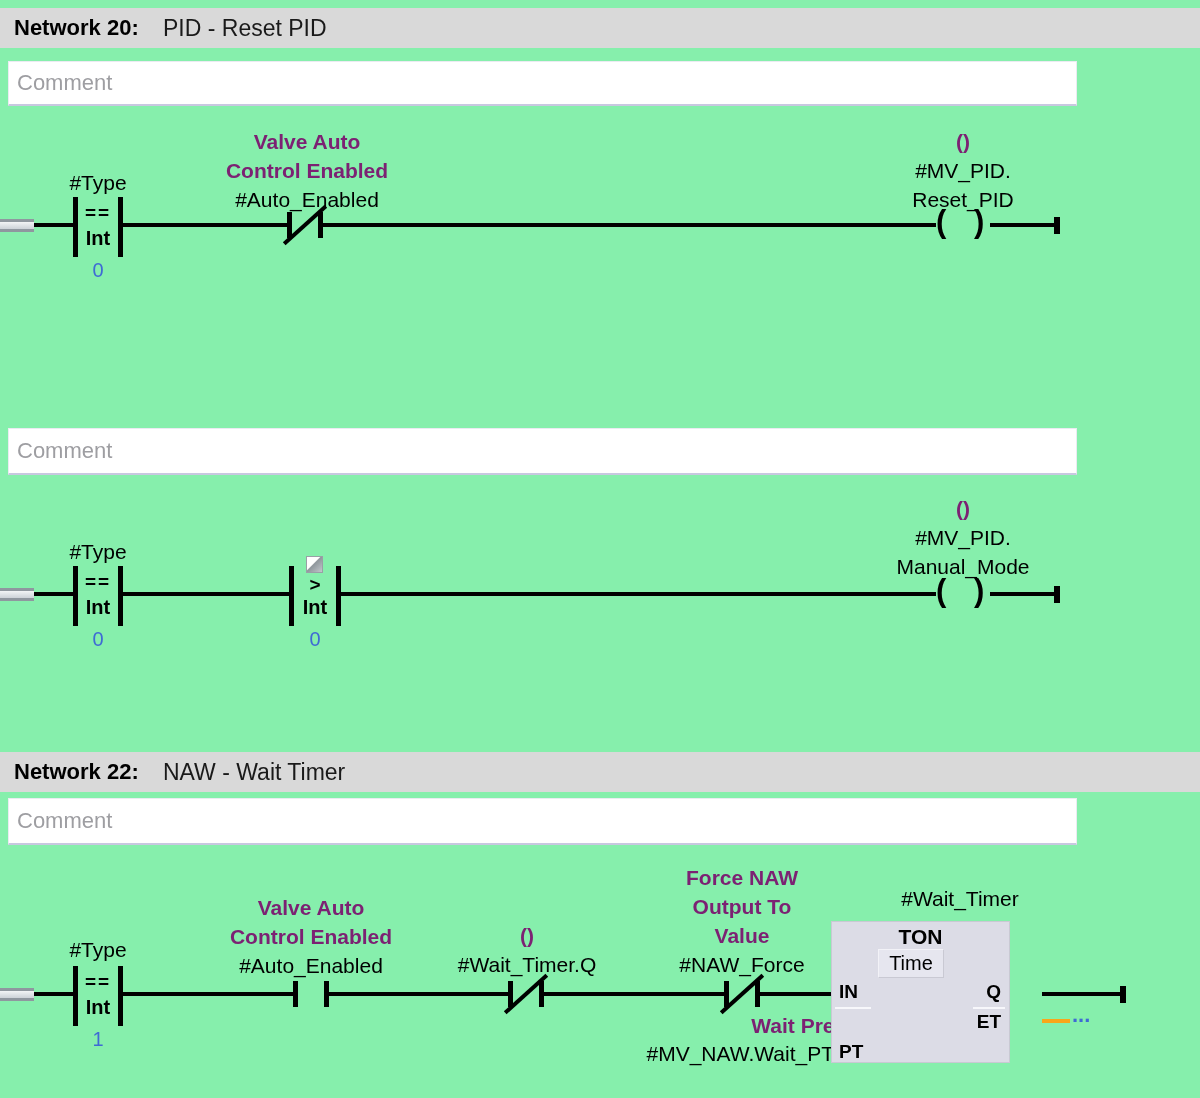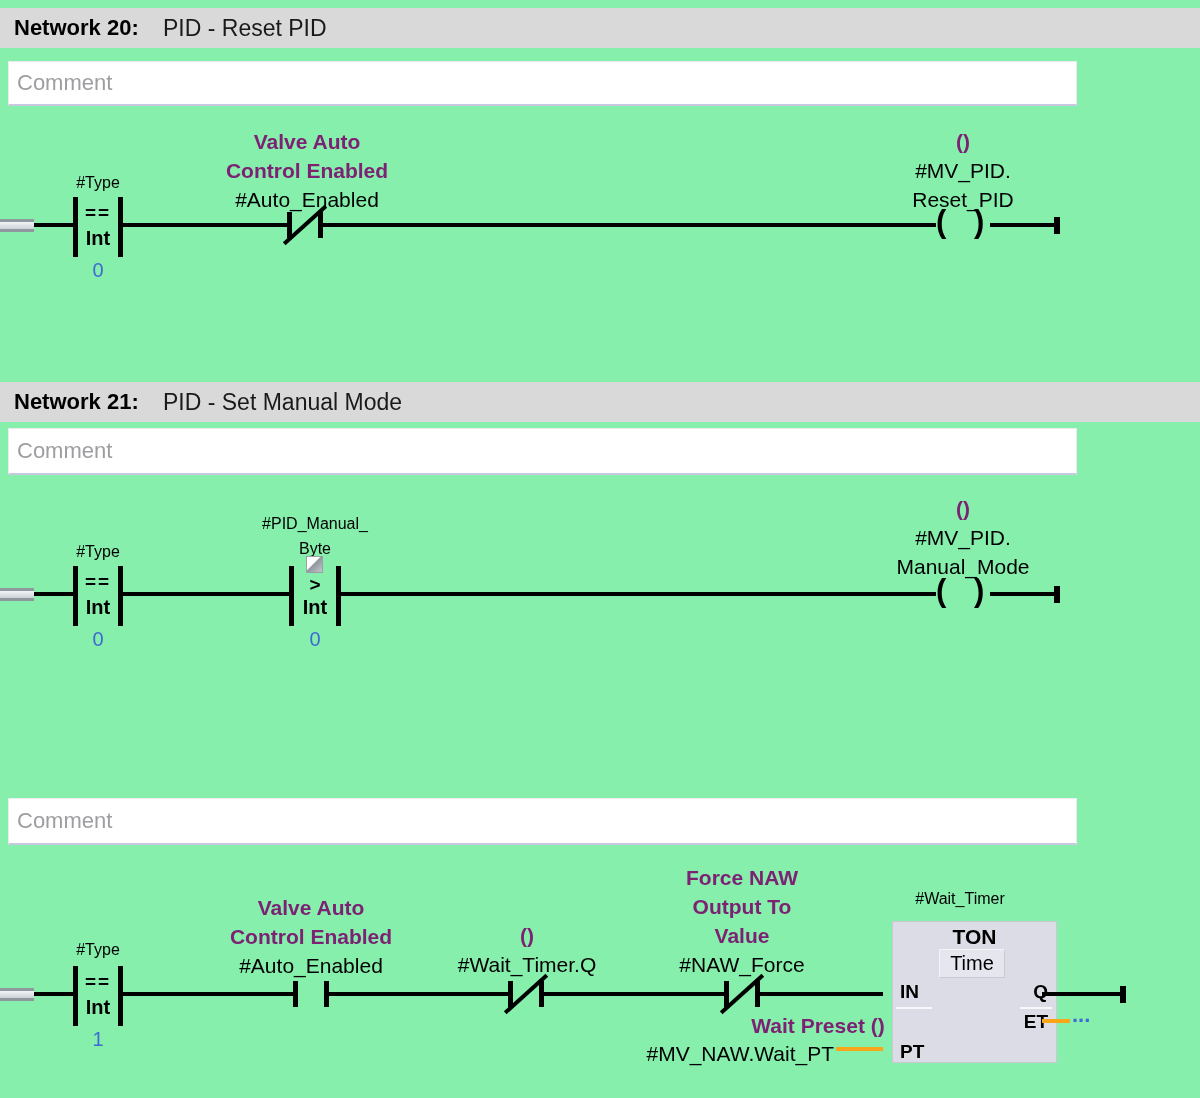--- a/index.html
+++ b/index.html
@@ -39,21 +39,21 @@
             border:1px solid #9aa0a6;background:linear-gradient(135deg,#ffffff 0%,#ffffff 42%,#8f969c 47%,#c2c7cc 100%);}
   
   .coil{position:absolute;width:70px;height:34px;}
   .coil .paren{position:absolute;top:0;font-size:31px;font-weight:bold;line-height:30px;color:#000;}
   .coil .pl2{left:6px}.coil .pr2{left:44px}
   
   .lbl{position:absolute;transform:translateX(-50%);text-align:center;white-space:nowrap;}
   .lbl-r{position:absolute;text-align:right;white-space:nowrap;}
   .pc{color:#7c2173;font-weight:bold;font-size:21px;line-height:29px;}
   .op{color:#000;font-size:21px;line-height:29px;}
-  .op1{color:#000;font-size:16px;line-height:22px;}
+  .op1{color:#000;font-size:21px;line-height:22px;}
   
   .fb{position:absolute;background:#dcdce6;border:1px solid #c9c9d3;box-sizing:border-box;}
   .fb-title{position:absolute;left:0;top:3px;width:100%;text-align:center;font-size:21px;font-weight:bold;}
   .fb-dtype{position:absolute;left:46px;top:27px;width:66px;height:29px;background:#e6e6ef;
             border:1px solid #f2f2f7;border-right-color:#c9c9d3;border-bottom-color:#c9c9d3;
             box-sizing:border-box;text-align:center;font-size:20px;font-weight:normal;line-height:26px;}
   .pin{position:absolute;font-size:19px;font-weight:bold;line-height:21px;}
   .sep{position:absolute;height:2px;background:#f7f7fb;}
   .dots{position:absolute;color:#3f6ad4;font-weight:bold;font-size:22px;line-height:29px;}
 </style>
@@ -102,24 +102,20 @@
   <div class="lbl" style="left:963px;top:127px">
     <div class="pc">()</div>
     <div class="op">#MV_PID.</div>
     <div class="op">Reset_PID</div>
   </div>
   <div class="coil" style="left:930px;top:207px">
     <span class="paren pl2">(</span>
     <span class="paren pr2">)</span>
   </div>
 
-  <div class="net-header" style="top:382px">
-    <span class="net-title">Network 21:</span>
-    <span class="net-subtitle">PID - Set Manual Mode</span>
-  </div>
   <div class="comment-box" style="top:428px;height:44px">
     <span class="comment-text">Comment</span>
   </div>
 
   <div class="rail" style="top:588px"></div>
   <div class="rung" style="left:34px;top:592px;width:40px"></div>
   <div class="rung" style="left:123px;top:592px;width:166px"></div>
   <div class="rung" style="left:341px;top:592px;width:595px"></div>
   <div class="rung" style="left:990px;top:592px;width:64px"></div>
   <div class="tick" style="left:1054px;top:586px"></div>
@@ -128,43 +124,43 @@
     <div class="op1">#Type</div>
   </div>
   <div class="cmp" style="left:73px;top:566px">
     <div class="vb l"></div>
     <div class="vb r"></div>
     <div class="cmp-op">==</div>
     <div class="cmp-type">Int</div>
     <div class="cmp-val">0</div>
   </div>
 
-  <div class="lbl" style="left:315px;top:513px">
-    <div class="op1">#PID_Manual_</div>
-    <div class="op1" style="line-height:28px">Byte</div>
-  </div>
   <div class="cmp w2" style="left:289px;top:566px">
     <div class="vb l"></div>
     <div class="vb r"></div>
     <div class="cmp-icon"></div>
     <div class="cmp-op gt">&gt;</div>
     <div class="cmp-type">Int</div>
     <div class="cmp-val">0</div>
   </div>
 
   <div class="lbl" style="left:963px;top:494px">
     <div class="pc">()</div>
     <div class="op">#MV_PID.</div>
     <div class="op">Manual_Mode</div>
   </div>
   <div class="coil" style="left:930px;top:576px">
     <span class="paren pl2">(</span>
     <span class="paren pr2">)</span>
   </div>
 
+  <div class="net-header" style="top:752px">
+    <span class="net-title">Network 22:</span>
+    <span class="net-subtitle">NAW - Wait Timer</span>
+  </div>
   <div class="comment-box" style="top:798px;height:44px">
     <span class="comment-text">Comment</span>
   </div>
 
   <div class="rail" style="top:988px"></div>
   <div class="rung" style="left:34px;top:992px;width:40px"></div>
   <div class="rung" style="left:123px;top:992px;width:170px"></div>
   <div class="rung" style="left:329px;top:992px;width:179px"></div>
   <div class="rung" style="left:544px;top:992px;width:180px"></div>
   <div class="rung" style="left:760px;top:992px;width:123px"></div>
@@ -216,21 +212,21 @@
     <div class="pc">Wait Preset ()</div>
   </div>
   <div class="lbl-r" style="right:366px;top:1039px">
     <div class="op">#MV_NAW.Wait_PT</div>
   </div>
   <div class="orange" style="left:836px;top:1047px;width:47px"></div>
 
   <div class="lbl" style="left:960px;top:888px">
     <div class="op1">#Wait_Timer</div>
   </div>
-  <div class="fb" style="left:892px;top:921px;width:165px;height:142px">
+  <div class="fb" style="left:831px;top:921px;width:179px;height:142px">
     <div class="fb-title">TON</div>
     <div class="fb-dtype">
       <span>Time</span>
     </div>
     <div class="pin" style="left:7px;top:59px">IN</div>
     <div class="sep" style="left:3px;top:85px;width:36px"></div>
     <div class="sep" style="right:4px;top:85px;width:32px"></div>
     <div class="pin" style="left:7px;top:119px">PT</div>
     <div class="pin" style="right:8px;top:59px">Q</div>
     <div class="pin" style="right:8px;top:89px">ET</div>

